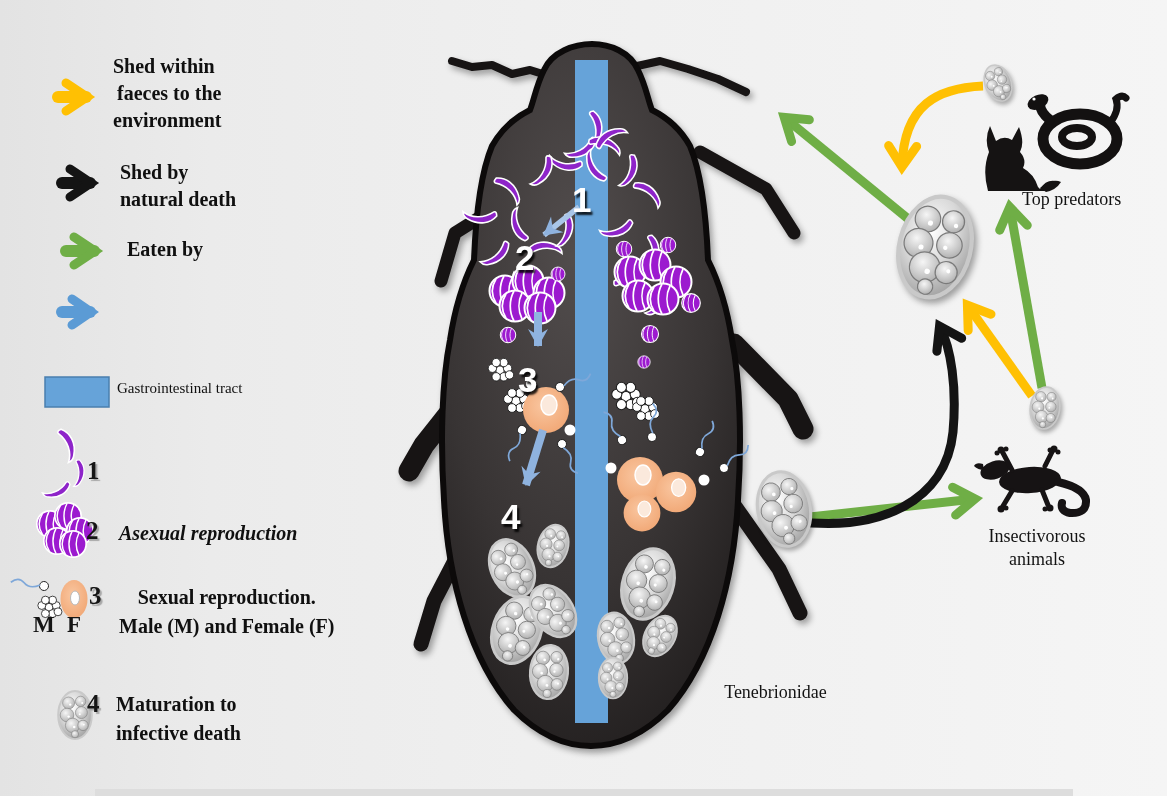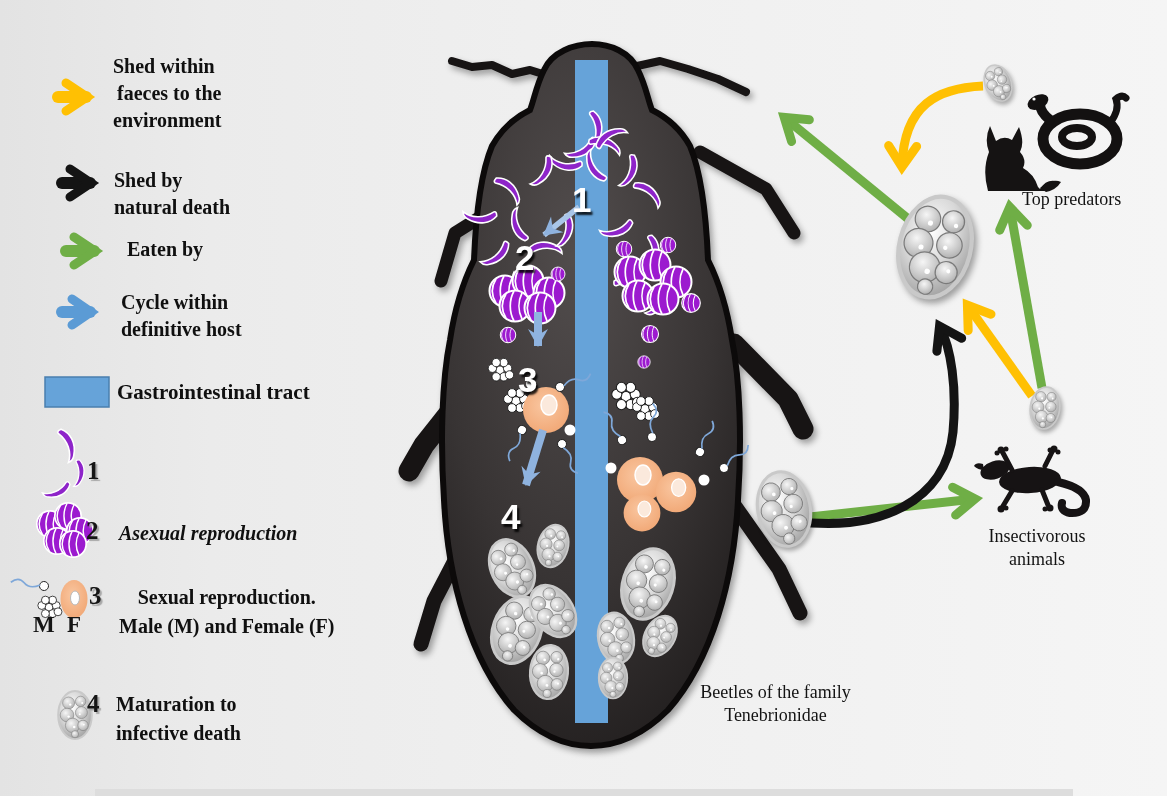--- a/index.html
+++ b/index.html
@@ -4,21 +4,21 @@
 <style>
   html,body{margin:0;padding:0;}
   #canvas{
     position:relative;width:1167px;height:796px;overflow:hidden;
     background:linear-gradient(90deg,#e3e3e3 0%,#ebebeb 18%,#efefef 45%,#f2f2f2 75%,#f5f5f5 100%);
     font-family:"Liberation Serif",serif;
   }
   .abs{position:absolute;}
   .legend-text{font-weight:bold;font-size:20px;color:#101010;line-height:27px;white-space:nowrap;}
   .legend-text div{white-space:nowrap;}
-  .gi-label{font-weight:bold;font-size:21px;color:#101010;white-space:nowrap;text-align:center;}
+  .gi-label{font-weight:normal;font-size:15px;color:#101010;white-space:nowrap;text-align:center;}
   .stage-num{font-weight:bold;font-size:25px;color:#151515;text-shadow:2px 2px 1px #a8a8a8;font-family:"Liberation Serif",serif;}
   .mf-label{font-weight:bold;font-size:23px;color:#151515;}
   .beetle-num{font-family:"Liberation Sans",sans-serif;font-weight:bold;font-size:35px;color:#ffffff;
     text-shadow:2px 3px 2px rgba(0,0,0,0.85);}
   .caption{font-size:18px;color:#131313;line-height:24px;text-align:center;}
   .caption-sm{font-size:18px;color:#131313;line-height:23px;text-align:center;}
   svg{position:absolute;left:0;top:0;}
   .shadowed{filter:drop-shadow(3px 4px 3px rgba(0,0,0,0.35));}
   .softshadow{filter:drop-shadow(2px 3px 2px rgba(0,0,0,0.3));}
 </style>
@@ -336,30 +336,26 @@
     </g>
 
     <rect x="95" y="789" width="978" height="7" fill="#dddddd"></rect>
   </svg>
 
   <div class="abs legend-text" style="left:113px;top:53px;">
     <div>Shed within</div>
     <div style="padding-left:4px;">faeces to the</div>
     <div>environment</div>
   </div>
-  <div class="abs legend-text" style="left:114px;top:159px;margin-top:8px;">
+  <div class="abs legend-text" style="left:120px;top:159px;">
     <div>Shed by</div>
     <div>natural death</div>
   </div>
   <div class="abs legend-text" style="left:127px;top:236px;">
     <div>Eaten by</div>
-  </div>
-  <div class="abs legend-text" style="left:121px;top:289px;">
-    <div>Cycle within</div>
-    <div>definitive host</div>
   </div>
   <div class="abs gi-label" style="left:117px;top:380px;">Gastrointestinal tract</div>
 
   <span class="abs stage-num" style="left:87px;top:457px;">1</span>
 
   <span class="abs stage-num" style="left:86px;top:517px;">2</span>
   <div class="abs legend-text" style="left:119px;top:520px;font-style:italic;">
     <div>Asexual reproduction</div>
   </div>
 
@@ -381,17 +377,16 @@
   <span class="abs beetle-num" style="left:515px;top:238px;">2</span>
   <span class="abs beetle-num" style="left:518px;top:360px;">3</span>
   <span class="abs beetle-num" style="left:501px;top:497px;">4</span>
 
   <div class="abs caption" style="left:1022px;top:187px;">Top predators</div>
   <div class="abs caption-sm" style="left:972px;top:525px;width:130px;">
     <div>Insectivorous</div>
     <div>animals</div>
   </div>
   <div class="abs caption-sm" style="left:688px;top:681px;width:175px;">
-    <div>Beetles  of the family</div>
     <div>Tenebrionidae</div>
   </div>
 
 </div>
 
 </body></html>

